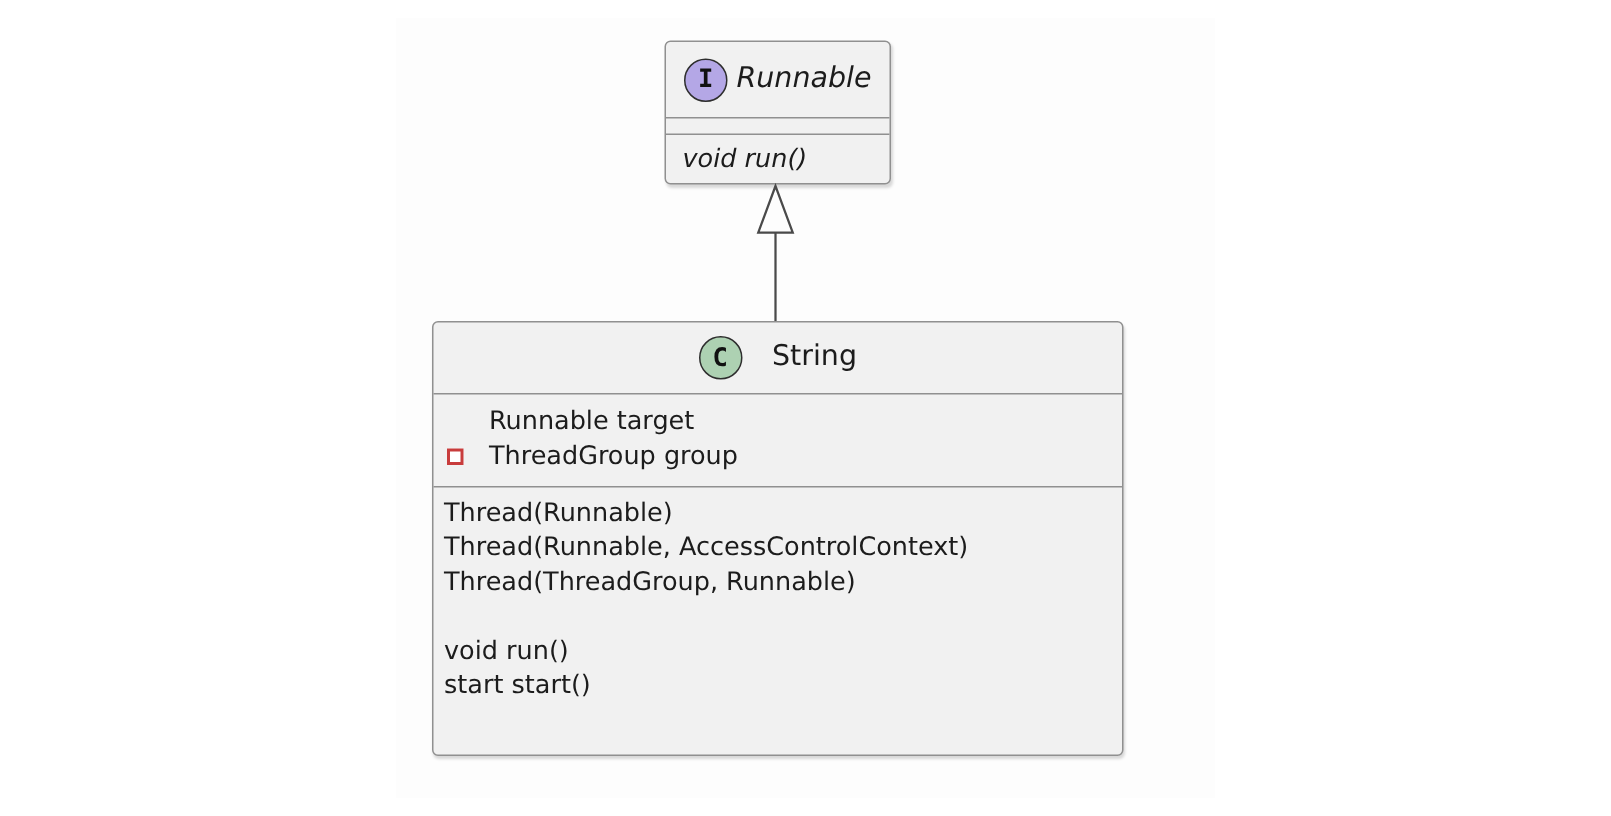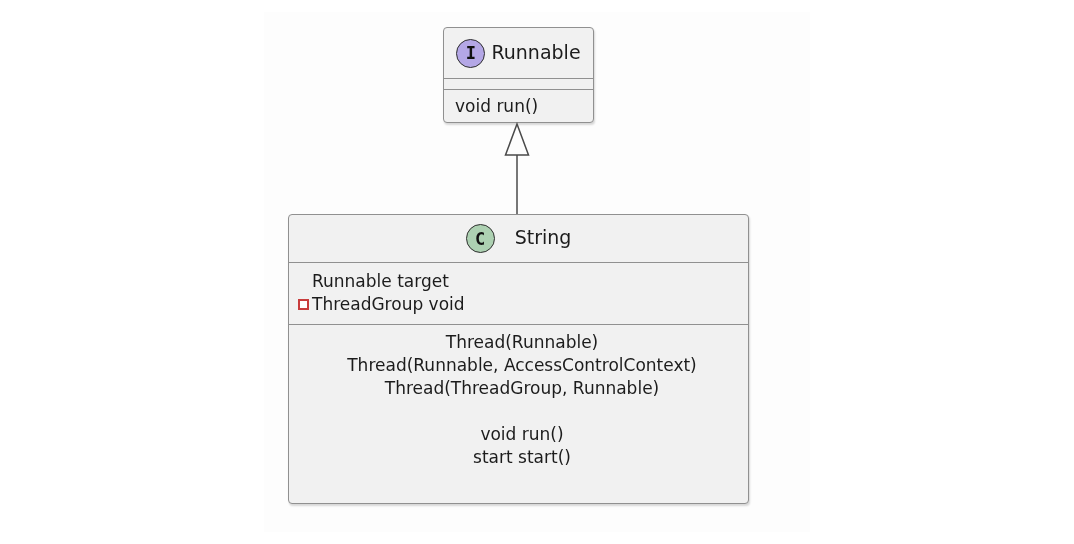--- a/index.html
+++ b/index.html
@@ -48,21 +48,21 @@
     font-family: "DejaVu Sans Mono", "Liberation Mono", monospace;
     font-weight: bold;
     font-size: 17px;
     color: #111;
     flex: 0 0 auto;
   }
   .spot-interface { background: #b4a7e6; }
   .spot-class { background: #add1b2; }
 
   .box-title { font-size: 19px; line-height: 1; padding-bottom: 2px; }
-  .italic { }
+  .italic { font-style: italic; }
 
   .compartment-empty {
     height: 11px;
     border-bottom: 1px solid #909090;
   }
   .iface-methods {
     padding: 5px 0 0 11px;
   }
   .method-line, .field-text {
     font-size: 17px;
@@ -71,38 +71,37 @@
     white-space: pre;
   }
   .fields-compartment {
     height: 62px;
     border-bottom: 1px solid #909090;
     padding: 7px 0 0 8px;
   }
   .field-row {
     display: flex;
     align-items: center;
-    gap: 2px;
+    gap: 16px;
     height: 23px;
   }
   .field-icon-cell {
     width: 13px; height: 13px;
     display: flex;
     align-items: center;
     justify-content: center;
     flex: 0 0 auto;
   }
   .private-square {
     width: 11px; height: 11px;
     border: 2px solid #c83c3c;
     background: #ffffff;
   }
   .methods-compartment {
     padding: 6px 0 0 7px;
-    text-align: center;
   }
   .arrow-svg {
     position: absolute;
     left: 495px; top: 122px;
   }
 </style>
 </head>
 <body>
 
 <div class="stage">
@@ -136,21 +135,21 @@
 
     <div class="fields-compartment">
       <div class="field-row">
         <span class="field-icon-cell"></span>
         <span class="field-text">Runnable target</span>
       </div>
       <div class="field-row">
         <span class="field-icon-cell">
           <span class="private-square"></span>
         </span>
-        <span class="field-text">ThreadGroup void</span>
+        <span class="field-text">ThreadGroup group</span>
       </div>
     </div>
 
     <div class="methods-compartment">
       <div class="method-line">Thread(Runnable)</div>
       <div class="method-line">Thread(Runnable, AccessControlContext)</div>
       <div class="method-line">Thread(ThreadGroup, Runnable)</div>
       <div class="method-line"></div>
       <div class="method-line">void run()</div>
       <div class="method-line">start start()</div>

